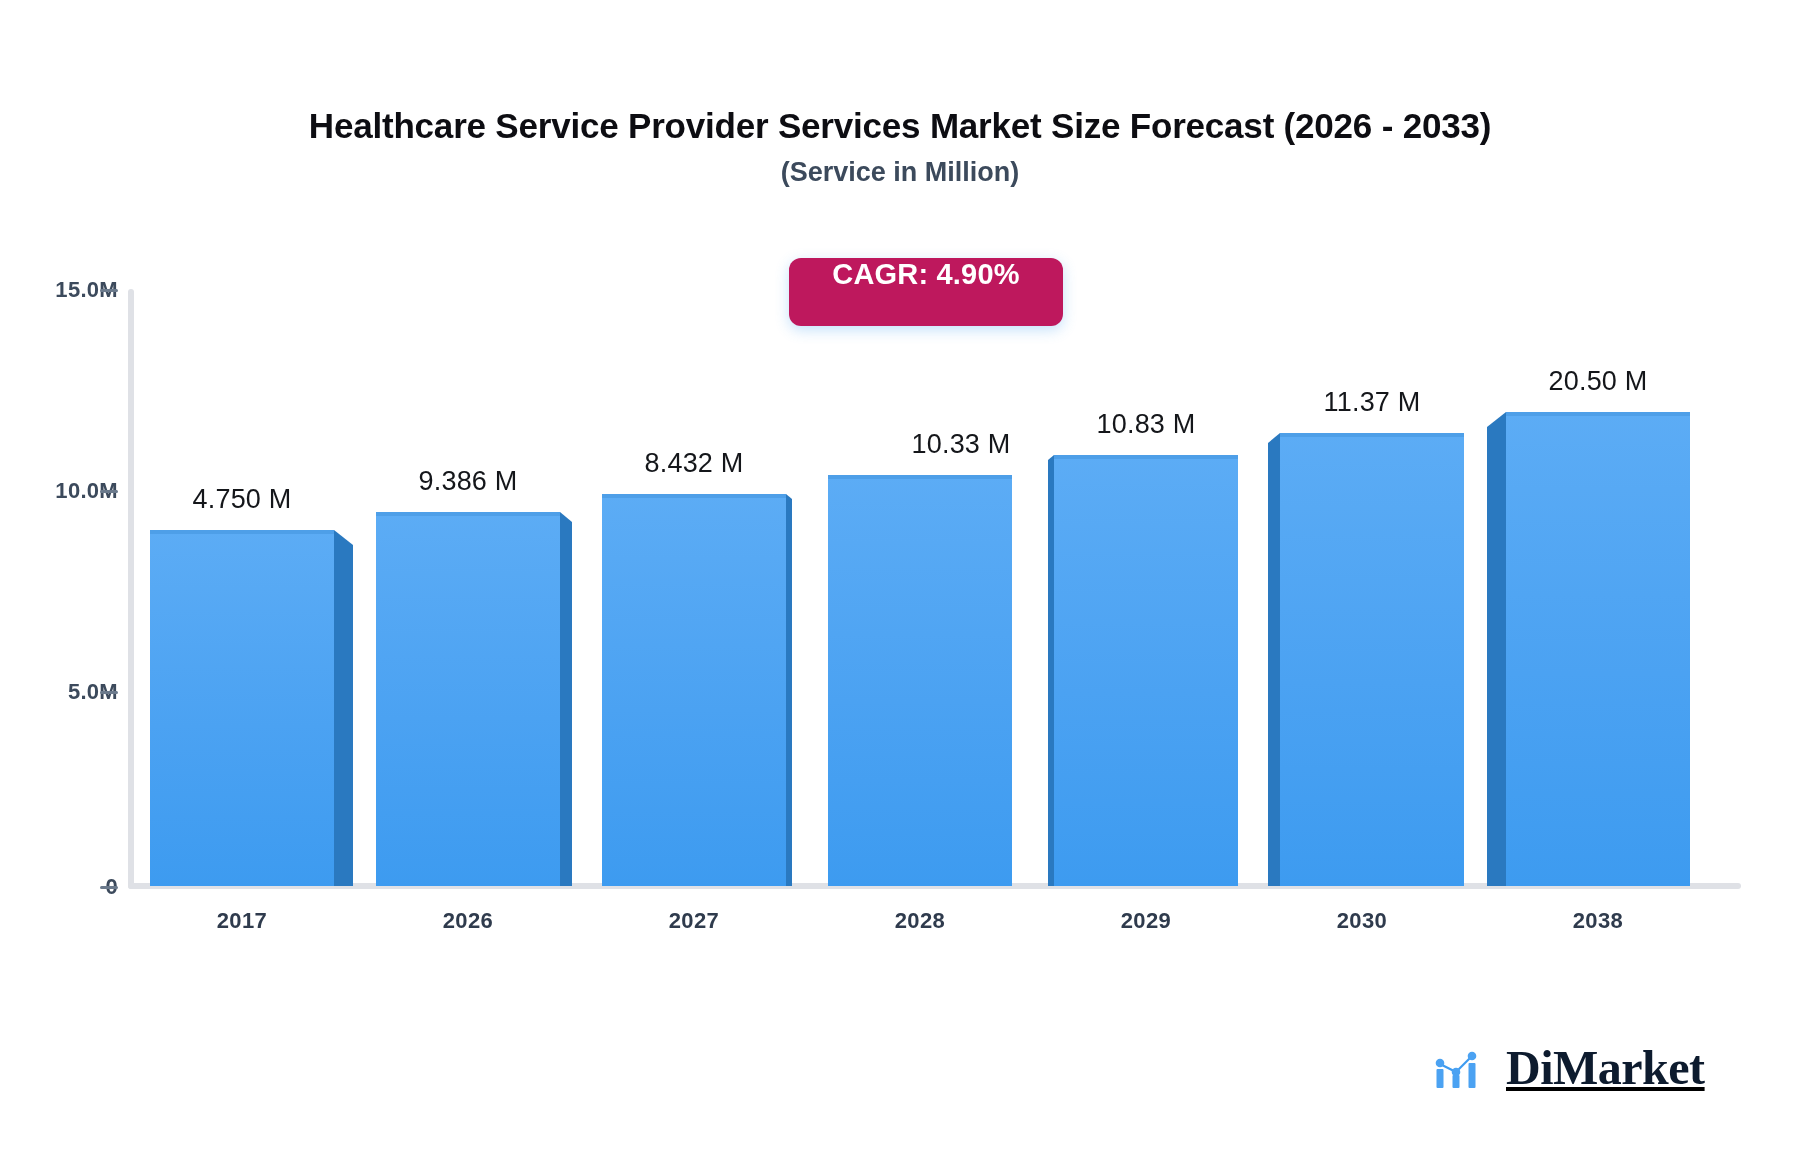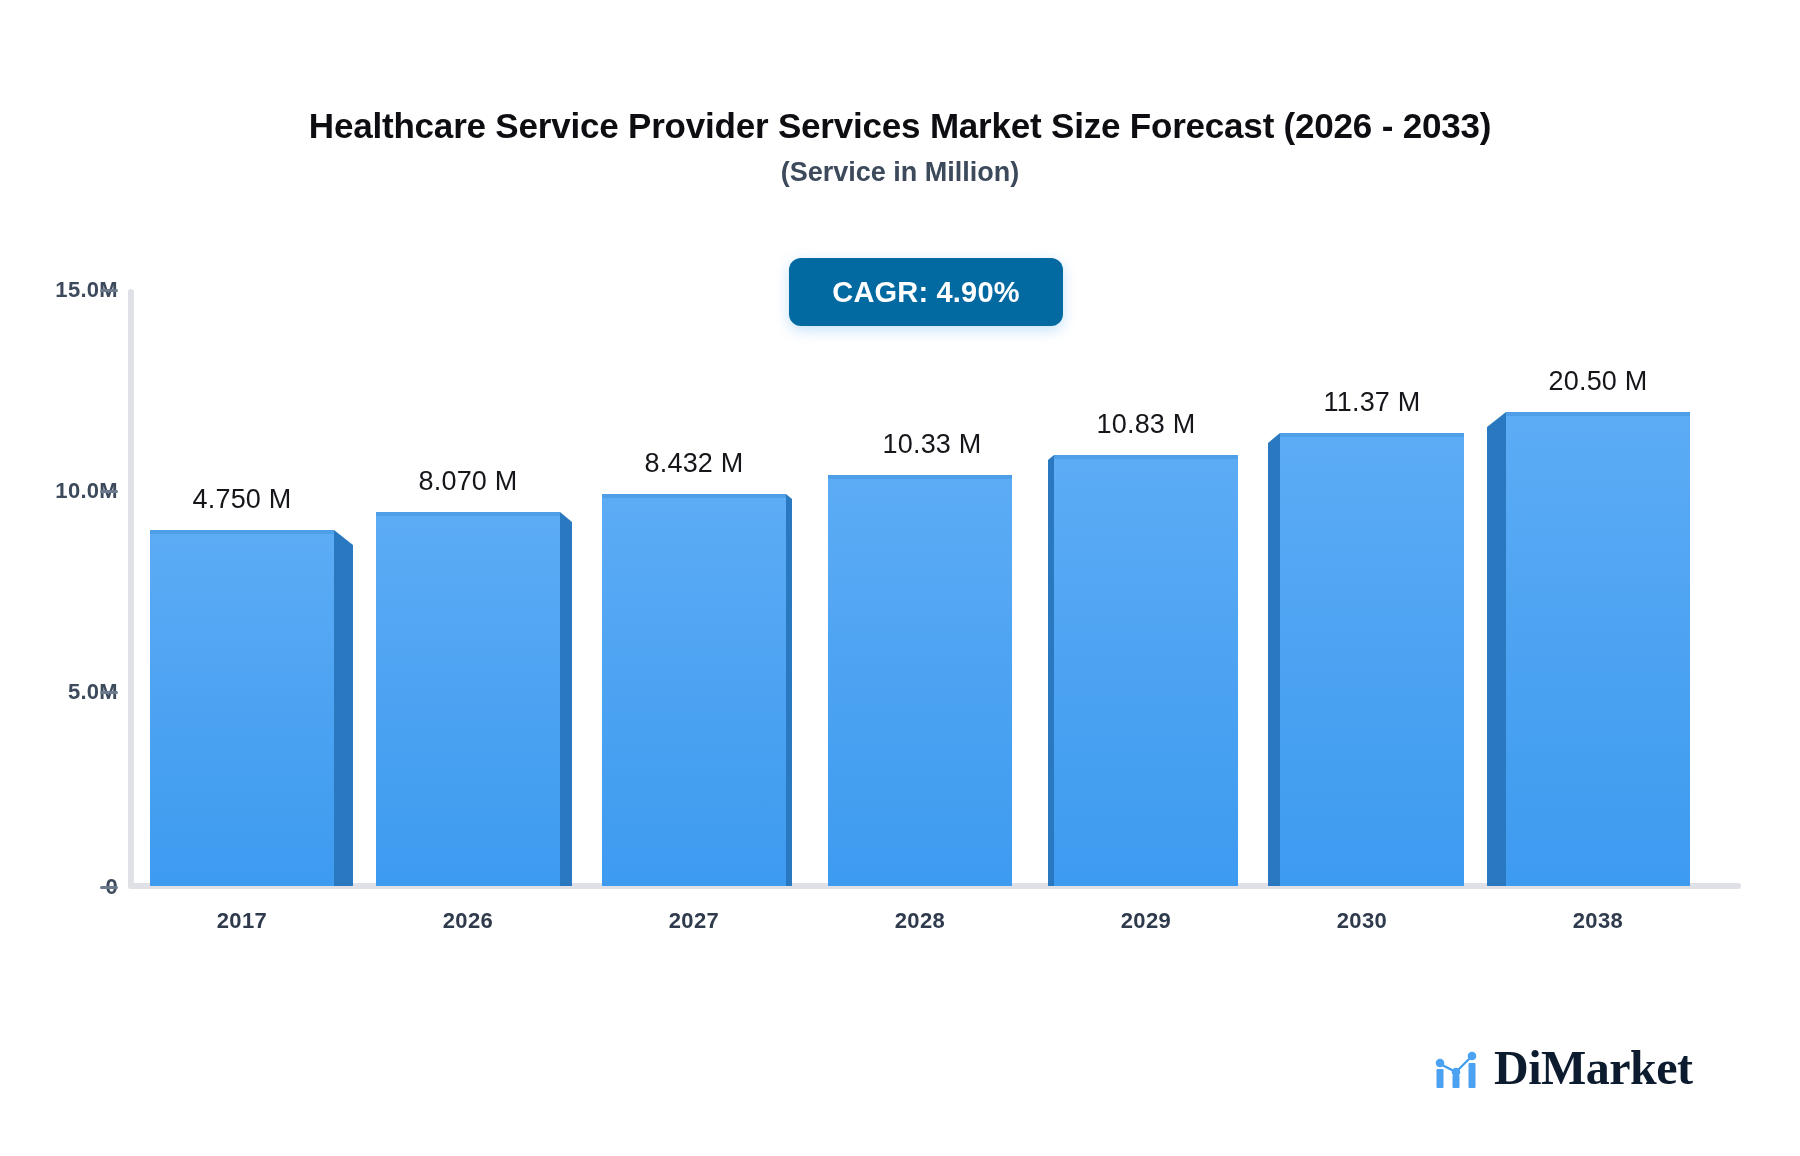--- a/index.html
+++ b/index.html
@@ -48,24 +48,23 @@
   }
 
   
   .cagr-badge {
     position: absolute;
     left: 789px;
     top: 258px;
     width: 274px;
     height: 68px;
     border-radius: 12px;
-    background: #0369a1;
+    background: #be185d;
     box-shadow: 0 4px 14px rgba(61,155,240,0.30);
     display: flex;
-    align-items: center;
     justify-content: center;
   }
   .cagr-badge-text {
     color: #ffffff;
     font-size: 29px;
     font-weight: bold;
     letter-spacing: 0.2px;
   }
 
   
@@ -159,21 +158,22 @@
     letter-spacing: 0.2px;
   }
 
   
   .logo {
     position: absolute;
     left: 1432px;
     top: 1044px;
     display: flex;
     align-items: center;
-    gap: 14px;
+    gap: 26px;
+    text-decoration: underline;
   }
   .logo-mark {
     width: 48px;
     height: 48px;
   }
   .logo-text {
     font-family: "Liberation Serif", serif;
     font-size: 48px;
     font-weight: bold;
     color: #0d1b2e;
@@ -225,32 +225,32 @@
           <div class="bar-side" style="height: 356px; width: 19px; bottom: 270px; left: 184px; clip-path: polygon(0px 0px, 100% 15px, 100% 100%, 0px 100%);"></div>
           <div class="bar-face" style="left: 0px; width: 184px; height: 356px; bottom: 270px;"></div>
           <div class="bar-top-edge" style="left: 0px; width: 184px; top: 530px;"></div>
         </div>
         <div class="bar-label" style="left: 110px; top: 484px; width: 264px;">4.750 M</div>
         <div class="bar-group" style="left: 376px; top: 0px; width: 196px; height: 1156px;">
           <div class="bar-side" style="height: 374px; width: 12px; bottom: 270px; left: 184px; clip-path: polygon(0px 0px, 100% 10px, 100% 100%, 0px 100%);"></div>
           <div class="bar-face" style="left: 0px; width: 184px; height: 374px; bottom: 270px;"></div>
           <div class="bar-top-edge" style="left: 0px; width: 184px; top: 512px;"></div>
         </div>
-        <div class="bar-label" style="left: 336px; top: 466px; width: 264px;">8.070 M</div>
+        <div class="bar-label" style="left: 336px; top: 466px; width: 264px;">9.386 M</div>
         <div class="bar-group" style="left: 602px; top: 0px; width: 190px; height: 1156px;">
           <div class="bar-side" style="height: 392px; width: 6px; bottom: 270px; left: 184px; clip-path: polygon(0px 0px, 100% 5px, 100% 100%, 0px 100%);"></div>
           <div class="bar-face" style="left: 0px; width: 184px; height: 392px; bottom: 270px;"></div>
           <div class="bar-top-edge" style="left: 0px; width: 184px; top: 494px;"></div>
         </div>
         <div class="bar-label" style="left: 562px; top: 448px; width: 264px;">8.432 M</div>
         <div class="bar-group" style="left: 828px; top: 0px; width: 184px; height: 1156px;">
           <div class="bar-face" style="left: 0px; width: 184px; height: 411px; bottom: 270px;"></div>
           <div class="bar-top-edge" style="left: 0px; width: 184px; top: 475px;"></div>
         </div>
-        <div class="bar-label" style="left: 800px; top: 429px; width: 264px;">10.33 M</div>
+        <div class="bar-label" style="left: 829px; top: 429px; width: 264px;">10.33 M</div>
         <div class="bar-group" style="left: 1048px; top: 0px; width: 190px; height: 1156px;">
           <div class="bar-side" style="height: 431px; width: 6px; bottom: 270px; left: 0px; clip-path: polygon(0px 5px, 100% 0px, 100% 100%, 0px 100%);"></div>
           <div class="bar-face" style="left: 6px; width: 184px; height: 431px; bottom: 270px;"></div>
           <div class="bar-top-edge" style="left: 6px; width: 184px; top: 455px;"></div>
         </div>
         <div class="bar-label" style="left: 1014px; top: 409px; width: 264px;">10.83 M</div>
         <div class="bar-group" style="left: 1268px; top: 0px; width: 196px; height: 1156px;">
           <div class="bar-side" style="height: 453px; width: 12px; bottom: 270px; left: 0px; clip-path: polygon(0px 10px, 100% 0px, 100% 100%, 0px 100%);"></div>
           <div class="bar-face" style="left: 12px; width: 184px; height: 453px; bottom: 270px;"></div>
           <div class="bar-top-edge" style="left: 12px; width: 184px; top: 433px;"></div>

